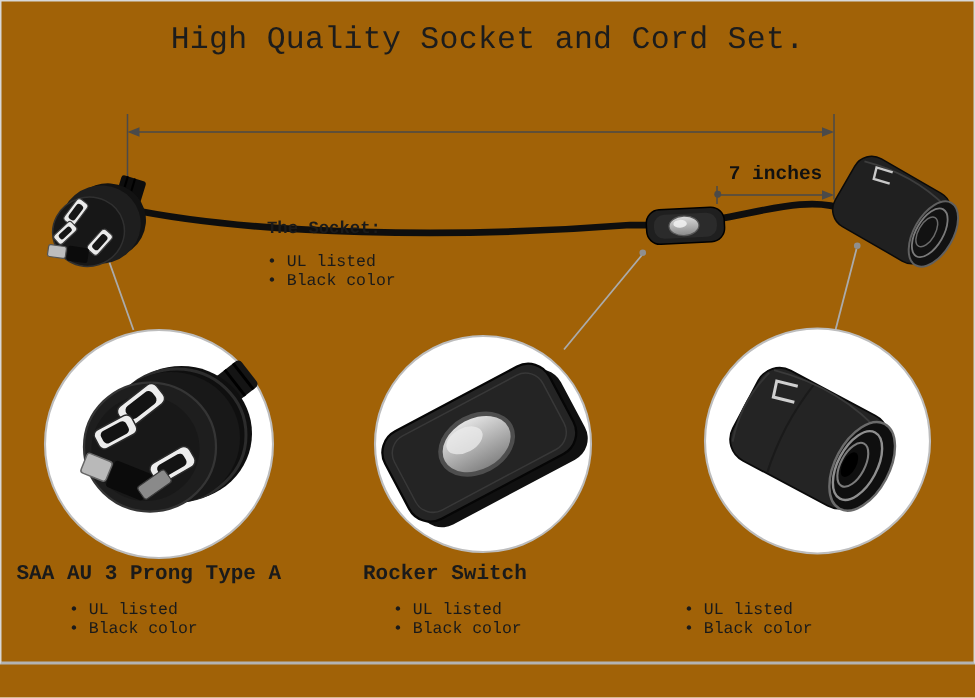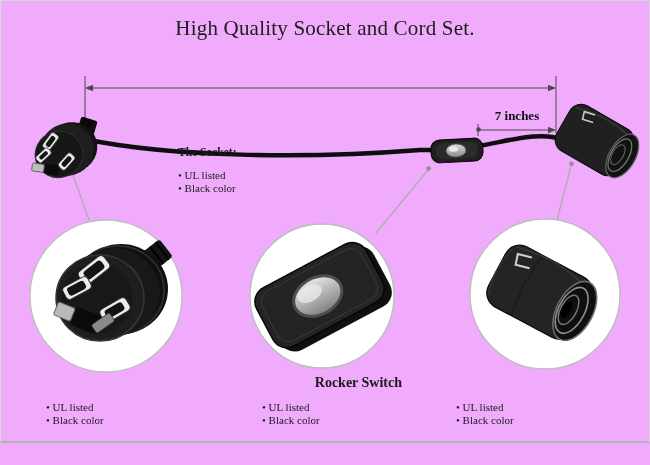--- a/index.html
+++ b/index.html
@@ -1,31 +1,31 @@
 <!DOCTYPE html>
 <html style="--text: #1a1a1a; --frame: #d8d8d8;"><head>
 <meta charset="utf-8">
 <style>
   html,body{margin:0;padding:0;background:#fff;}
   .stage{
-    position:relative;width:650px;height:465px;background:#f0abfc;overflow:hidden;
-    font-family:Liberation Serif, serif;color:var(--text,#1a1a1a);
+    position:relative;width:650px;height:465px;background:#a16207;overflow:hidden;
+    font-family:Liberation Mono, monospace;color:var(--text,#1a1a1a);
   }
   .frame{position:absolute;left:0;top:0;width:648px;height:440px;
     border:1px solid var(--frame,#d8d8d8);border-bottom:2px solid #b3b3b3;pointer-events:none;}
   .abs{position:absolute;}
   .title{left:0;right:0;top:16px;text-align:center;font-size:21px;letter-spacing:.2px;color:#1c1c1c;}
   .dim-label{font-weight:bold;color:#111;}
   .dim-10ft{left:85px;width:471px;top:66px;text-align:center;font-size:14px;}
   .dim-12in{left:477px;width:80px;top:108px;text-align:center;font-size:13px;}
   .note{left:178px;top:146px;font-size:11px;line-height:13px;}
   .note .head{font-weight:bold;font-size:11.5px;margin-bottom:10px;}
   .detail-label{top:375px;font-weight:bold;font-size:14px;white-space:nowrap;}
   .lbl-plug{left:11px;}
-  .lbl-switch{left:242px;width:160px;text-align:right;}
+  .lbl-switch{left:242px;width:160px;text-align:left;}
   .lbl-socket{left:445px;width:162px;text-align:center;}
   .bullets{top:401px;font-size:11px;line-height:13px;white-space:nowrap;}
   .b-plug{left:46px;}
   .b-switch{left:262px;}
   .b-socket{left:456px;}
   svg{display:block;}
 </style>
 </head>
 <body>
 
@@ -177,20 +177,21 @@
   <div class="abs title">High Quality Socket and Cord Set.</div>
 
   <div class="abs dim-label dim-12in">7 inches</div>
 
   <div class="abs note">
     <div class="head">The Socket:</div>
     <div>• UL listed</div>
     <div>• Black color</div>
   </div>
 
+  <div class="abs detail-label lbl-plug">SAA AU 3 Prong Type A</div>
   <div class="abs detail-label lbl-switch">Rocker Switch</div>
 
   <div class="abs bullets b-plug">
     <div>• UL listed</div>
     <div>• Black color</div>
   </div>
   <div class="abs bullets b-switch">
     <div>• UL listed</div>
     <div>• Black color</div>
   </div>

